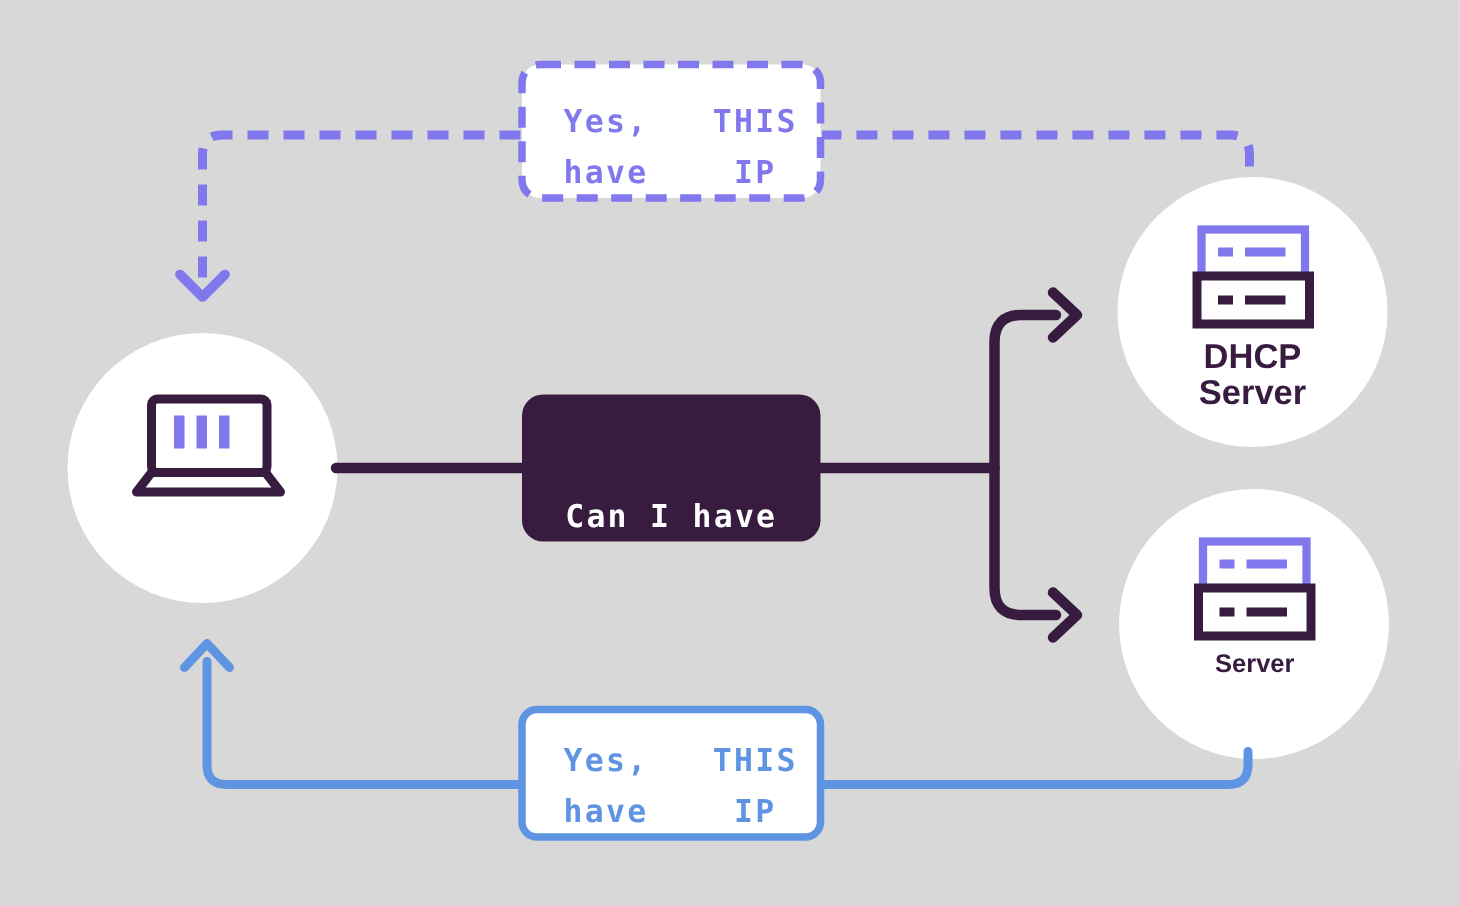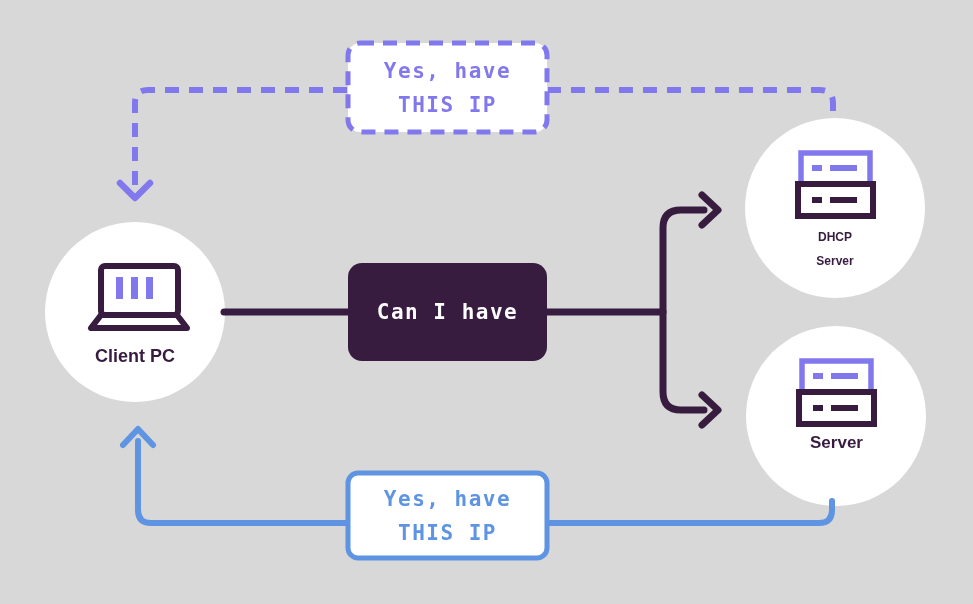--- a/index.html
+++ b/index.html
@@ -24,32 +24,32 @@
   .icon-stroke-dark{fill:#fff;stroke:var(--dark,#371c40);stroke-width:6;}
   .laptop-base{fill:#fff;stroke:var(--dark,#371c40);stroke-width:6;stroke-linejoin:round;}
   .bar{fill:var(--purple,#8278ee);}
   .srv-top{fill:#fff;stroke:var(--purple,#8278ee);stroke-width:5.5;}
   .srv-bottom{fill:#fff;stroke:var(--dark,#371c40);stroke-width:6;}
   .srv-dash-purple{fill:var(--purple,#8278ee);}
   .srv-dash-dark{fill:var(--dark,#371c40);}
 
   
   .msg{
-    position:absolute;display:flex;flex-direction:column;
-    align-items:center;justify-content:center;text-align:center;
+    position:absolute;display:flex;flex-direction:row;
+    align-items:flex-end;justify-content:center;text-align:center;
     font-family:"DejaVu Sans Mono",monospace;font-weight:bold;
     font-size:21px;letter-spacing:1.5px;line-height:34px;
   }
   .msg-request{left:348px;top:263px;width:199px;height:98px;color:#ffffff;gap:25px;}
   .msg-dhcp-reply{left:348px;top:43px;width:199px;height:89px;color:var(--purple,#8278ee);}
   .msg-rogue-reply{left:348px;top:473px;width:199px;height:85px;color:var(--blue,#5e94e2);}
 
   .node-label{position:absolute;text-align:center;font-weight:bold;color:var(--dark,#371c40);}
   .label-client{left:45px;top:346px;width:180px;font-size:18px;}
-  .label-dhcp{left:745px;top:225px;width:180px;font-size:12px;line-height:24px;}
+  .label-dhcp{left:745px;top:225px;width:180px;font-size:23px;line-height:24px;}
   .label-rogue{left:746px;top:431px;width:181px;font-size:17px;line-height:23px;}
 </style>
 </head>
 <body>
 
 <div class="canvas">
 
   <svg width="973" height="604" viewBox="0 0 973 604">
 
     <circle class="node" cx="135" cy="312" r="90"></circle>
@@ -108,21 +108,20 @@
 
   <div class="msg msg-request">
     <div>Can I have</div>
   </div>
 
   <div class="msg msg-rogue-reply">
     <div>Yes, have</div>
     <div>THIS IP</div>
   </div>
 
-  <div class="node-label label-client">Client PC</div>
 
   <div class="node-label label-dhcp">
     <div>DHCP</div>
     <div>Server</div>
   </div>
 
   <div class="node-label label-rogue">
     <div>Server</div>
   </div>
 

